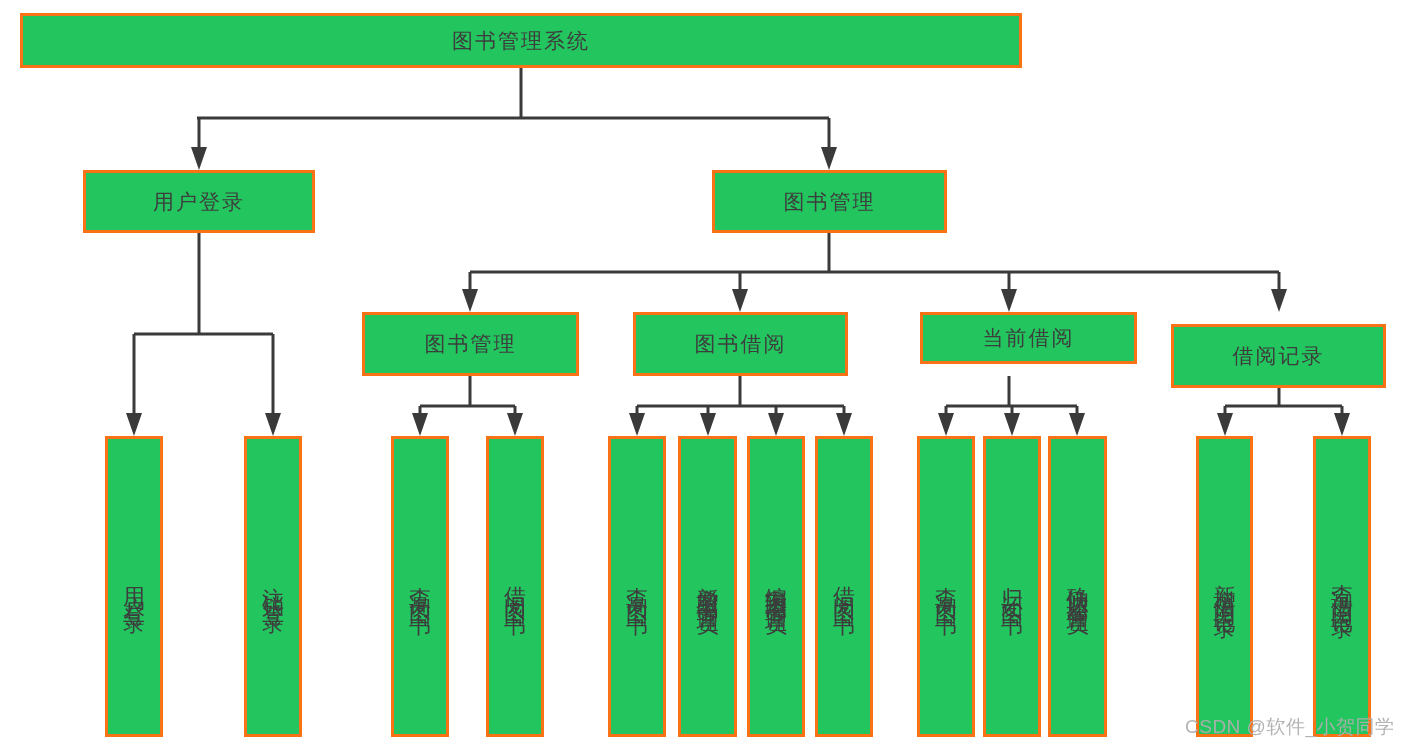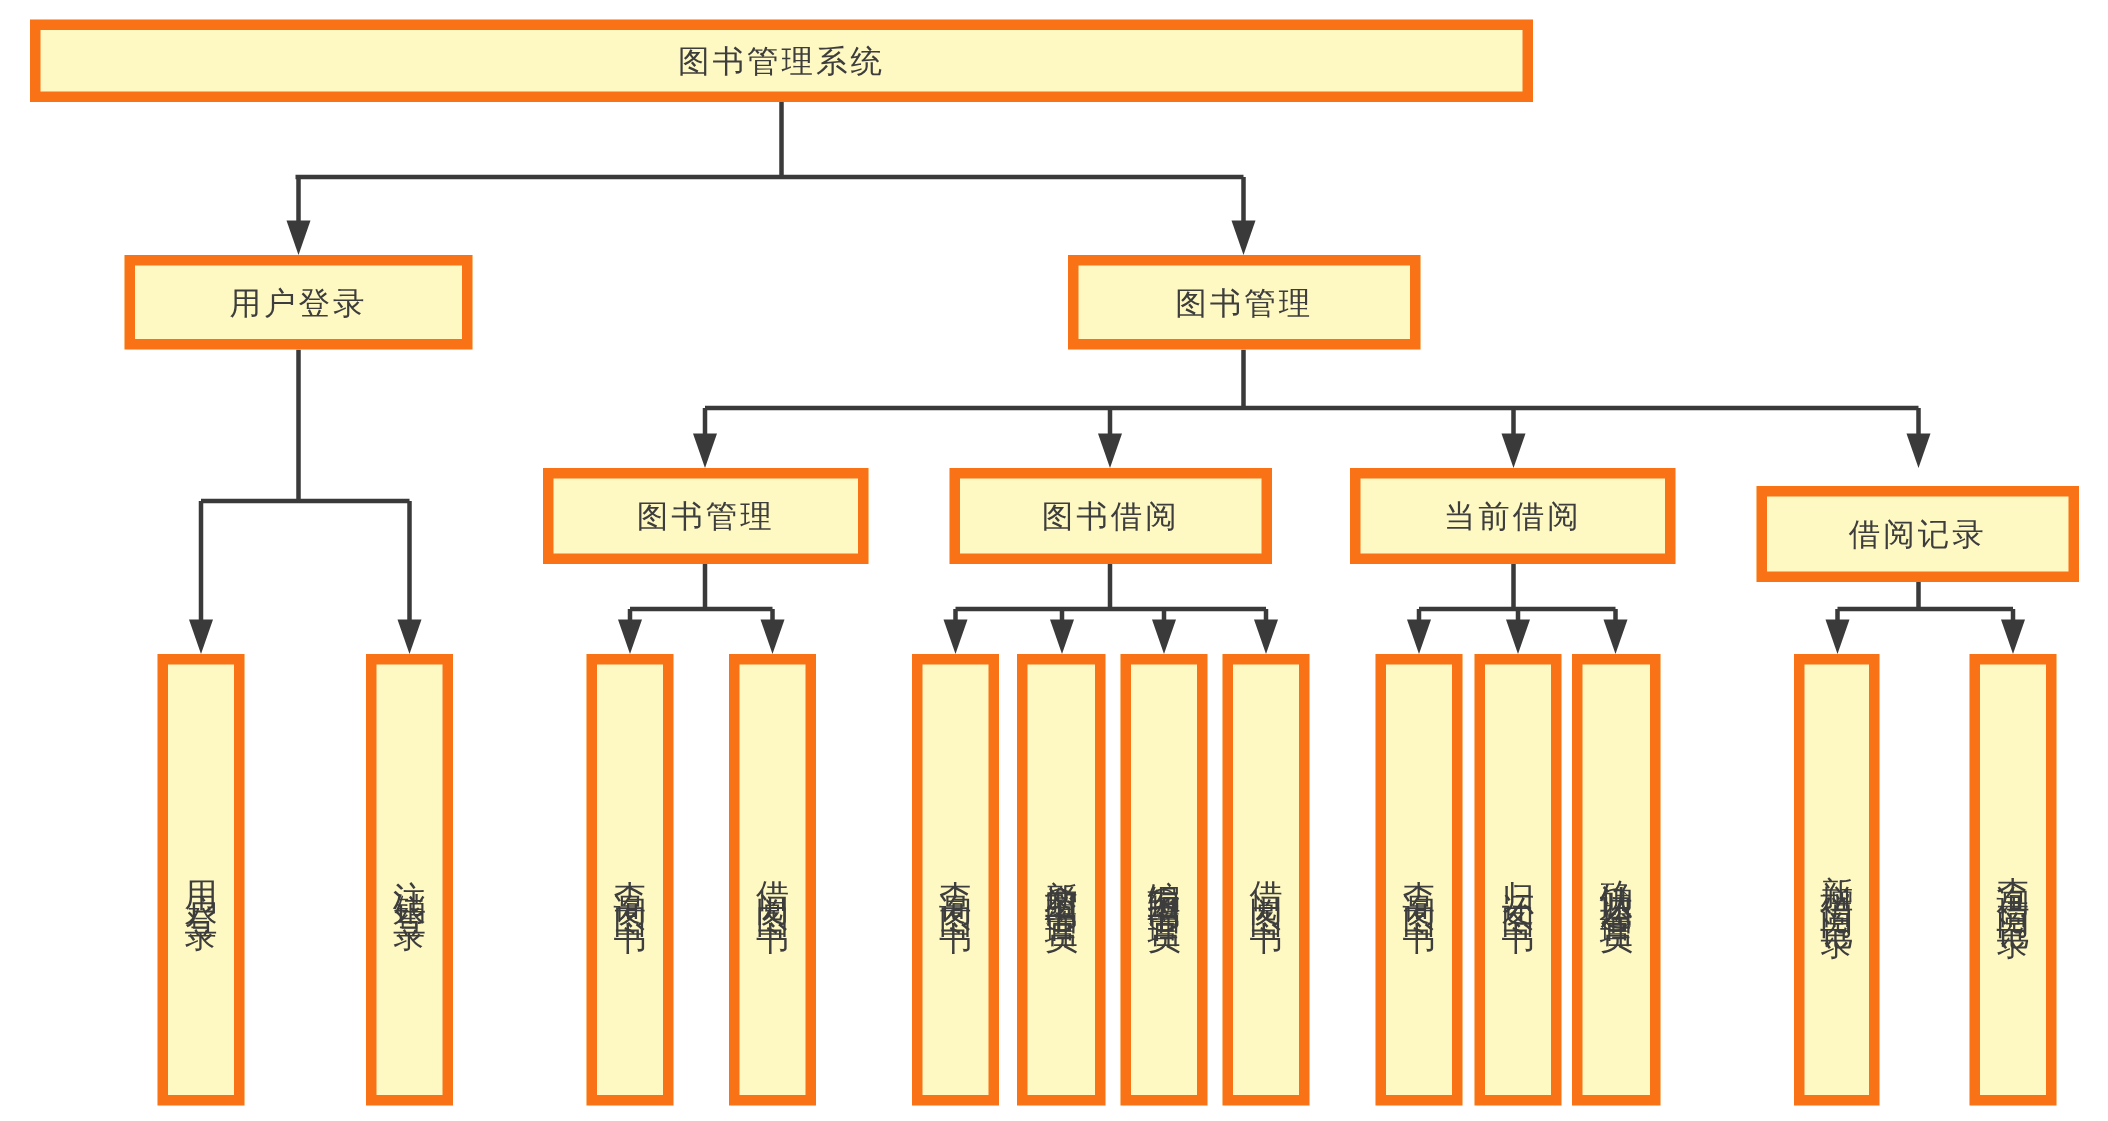--- a/index.html
+++ b/index.html
@@ -18,22 +18,22 @@
   }
   .connectors {
     position: absolute;
     left: 0;
     top: 0;
     z-index: 1;
   }
   .node {
     position: absolute;
     box-sizing: border-box;
-    background: #fef9c3;
-    border: 7px solid #f97316;
+    background: #22c55e;
+    border: 3px solid #f97316;
     color: #3d3d3d;
     display: flex;
     align-items: center;
     justify-content: center;
     z-index: 2;
   }
   .h-node {
     font-size: 21px;
     letter-spacing: 2px;
     white-space: nowrap;
@@ -112,21 +112,21 @@
   <div class="node h-node" style="left:712px;top:170px;width:235px;height:63px">
     <span>图书管理</span>
   </div>
 
   <div class="node h-node" style="left:362px;top:312px;width:217px;height:64px">
     <span>图书管理</span>
   </div>
   <div class="node h-node" style="left:633px;top:312px;width:215px;height:64px">
     <span>图书借阅</span>
   </div>
-  <div class="node h-node" style="left:900px;top:312px;width:217px;height:64px">
+  <div class="node h-node" style="left:920px;top:312px;width:217px;height:52px">
     <span>当前借阅</span>
   </div>
   <div class="node h-node" style="left:1171px;top:324px;width:215px;height:64px">
     <span>借阅记录</span>
   </div>
 
   <div class="node v-node" style="left:105px;top:436px;width:58px;height:301px">
     <span>用户登录</span>
   </div>
   <div class="node v-node" style="left:244px;top:436px;width:58px;height:301px">
@@ -163,14 +163,15 @@
     <span>确认归还（管理员）</span>
   </div>
 
   <div class="node v-node" style="left:1196px;top:436px;width:57px;height:301px;letter-spacing:7px">
     <span>新增借阅记录</span>
   </div>
   <div class="node v-node" style="left:1313px;top:436px;width:58px;height:301px;letter-spacing:7px">
     <span>查询借阅记录</span>
   </div>
 
+  <div class="watermark">CSDN @软件_小贺同学</div>
 
 </div>
 
 </body></html>

